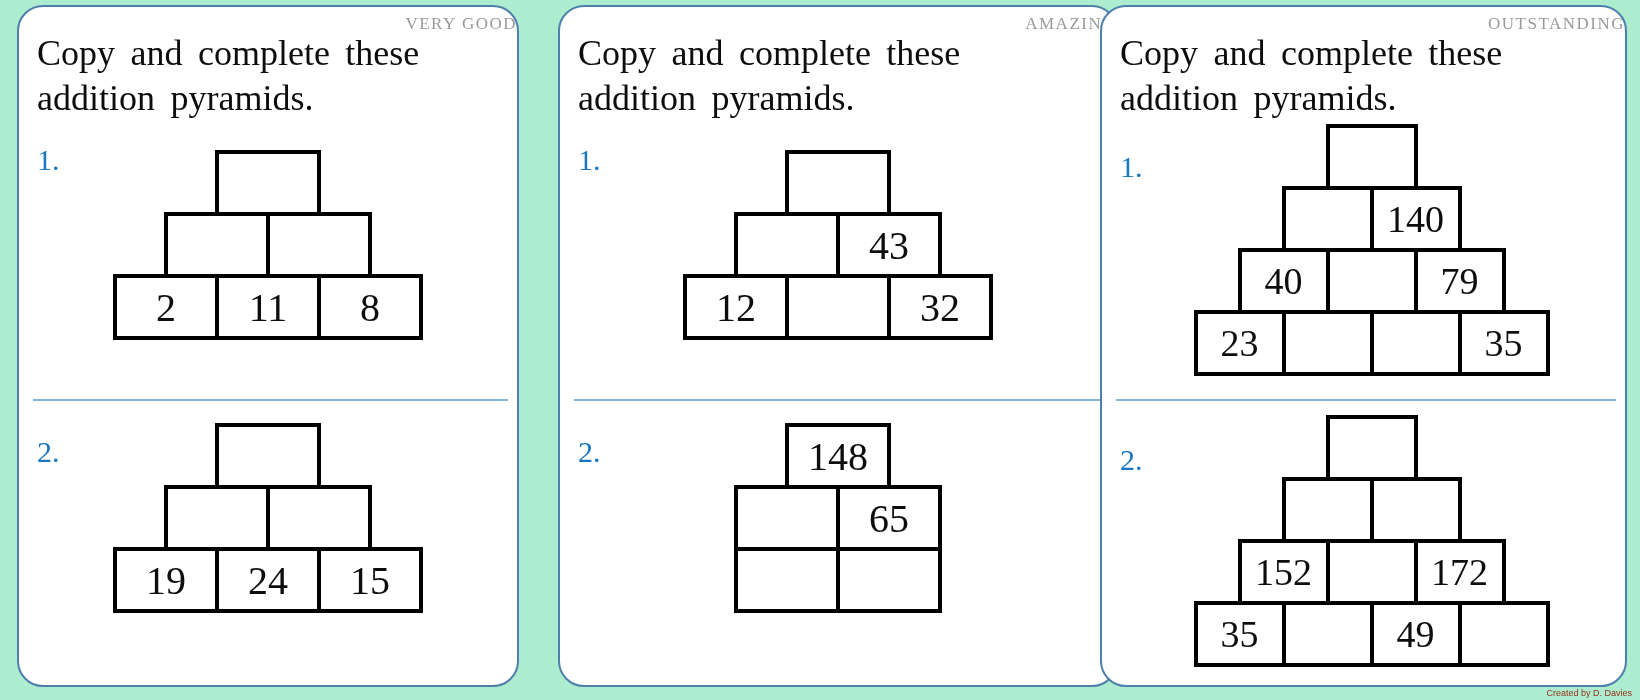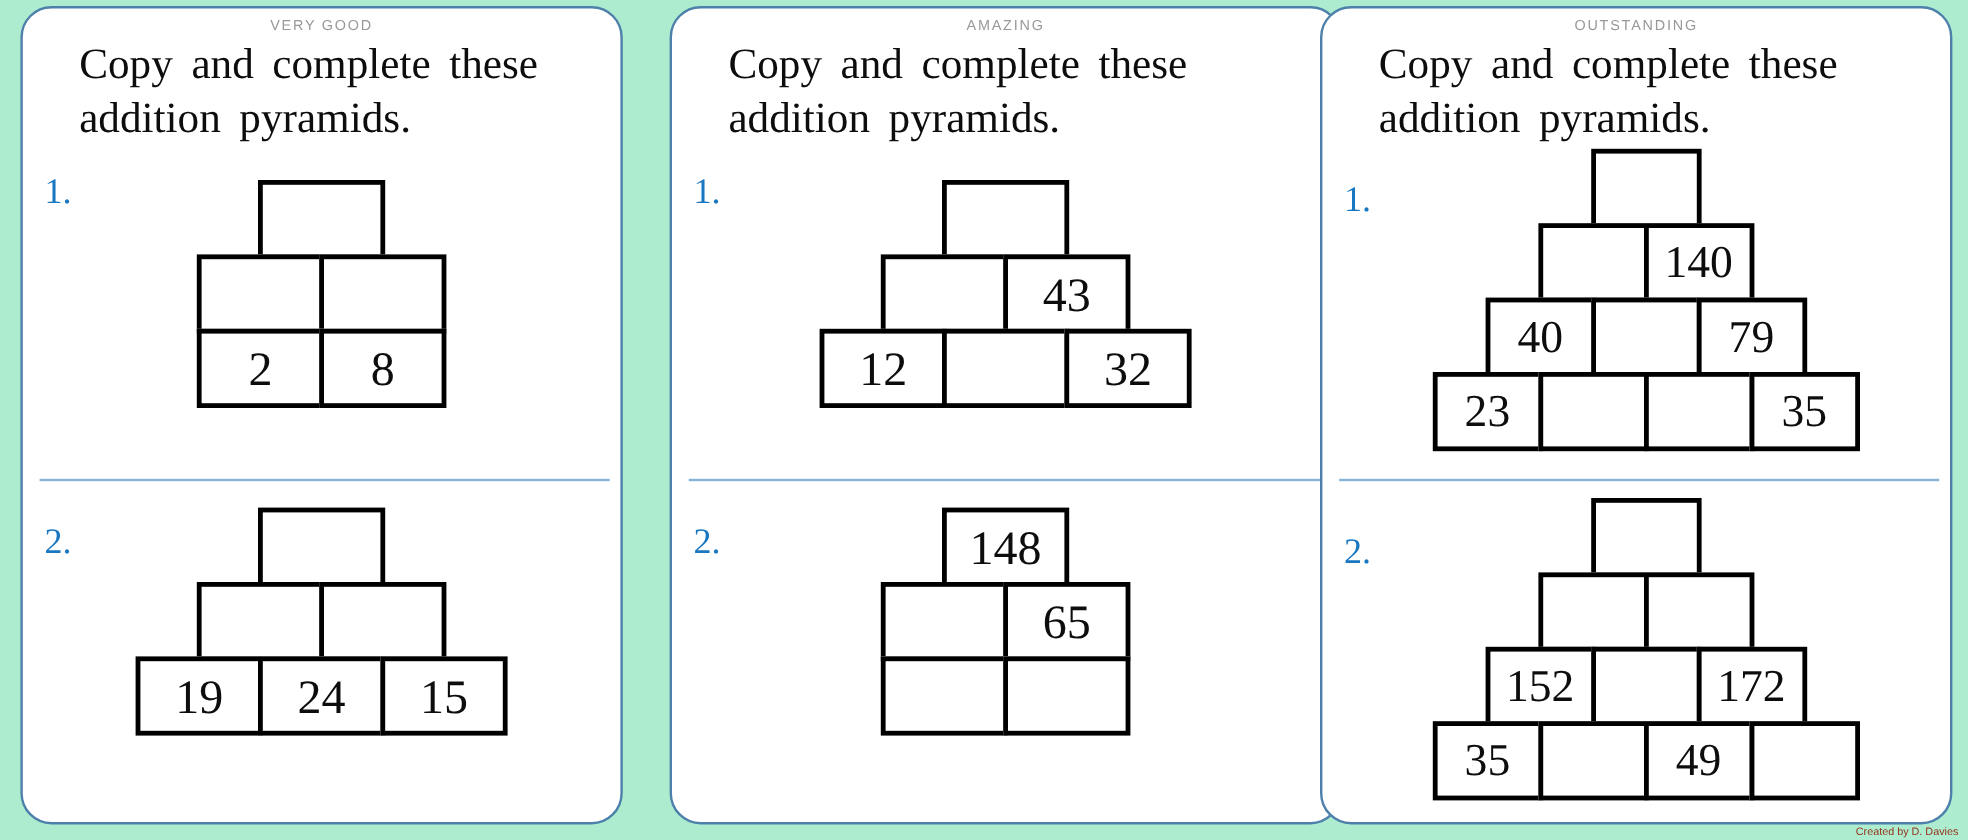--- a/index.html
+++ b/index.html
@@ -9,29 +9,29 @@
   }
   .card{
     position:absolute;top:5px;height:682px;background:#ffffff;
     border:2px solid #4d80aa;border-radius:26px;box-sizing:border-box;
   }
   .card--1{left:17px;width:502px;}
   .card--2{left:558px;width:560px;}
   .card--3{left:1100px;width:527px;}
 
   .card-title{
-    position:absolute;top:7px;left:0;right:0;text-align:center;
-    font-family:Liberation Sans, sans-serif;font-size:12px;letter-spacing:1.5px;
+    position:absolute;top:7px;left:0;right:0;text-align:right;
+    font-family:Liberation Serif, serif;font-size:17px;letter-spacing:1.5px;
     color:#999999;
   }
   .instruction{
     position:absolute;left:18px;top:24px;right:10px;
     font-size:36px;line-height:45px;color:#0d0d0d;word-spacing:0.18em;
   }
-  .instruction span{display:block;margin-left:29px;}
+  .instruction span{display:block;}
 
   .puzzle-label{
     position:absolute;left:18px;color:#1877c0;font-size:30px;line-height:1;
   }
   .label1{top:138px;}
   .label2{top:430px;}
   .card--3 .label1{top:145px;}
   .card--3 .label2{top:438px;}
 
   .divider{
@@ -77,20 +77,21 @@
     <div class="pyramid py1">
         <div class="pyr-row">
           <div class="cell"></div>
         </div>
         <div class="pyr-row">
           <div class="cell"></div>
           <div class="cell"></div>
         </div>
         <div class="pyr-row">
           <div class="cell">2</div>
+          <div class="cell">11</div>
           <div class="cell">8</div>
         </div>
       </div>
     <div class="divider"></div>
     <div class="puzzle-label label2">2.</div>
     <div class="pyramid py2">
         <div class="pyr-row">
           <div class="cell"></div>
         </div>
         <div class="pyr-row">

